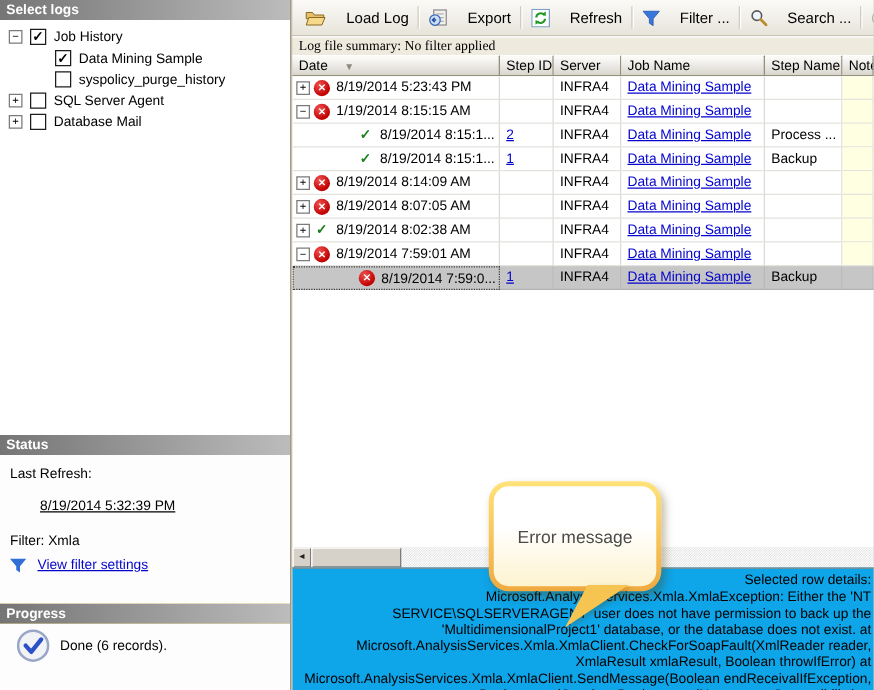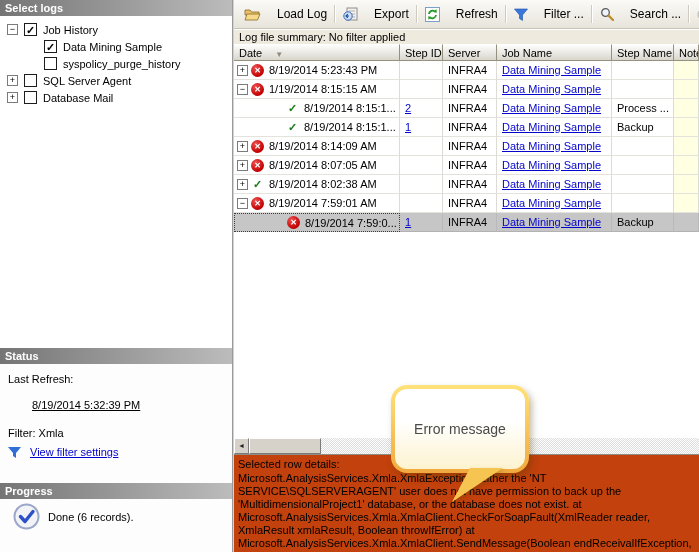--- a/index.html
+++ b/index.html
@@ -22,21 +22,21 @@
   .abs { position:absolute; }
   a.link { color:#0404cc; text-decoration:underline; cursor:pointer; }
   #done-icon { position:absolute; left:13px; top:503px; }
 
   
   #toolbar { position:absolute; left:234px; top:0; width:465px; height:29px; background:linear-gradient(#fbfaf7,#e7e4da); border-bottom:1px solid #c6c2b6; display:flex; align-items:center; padding-left:5px; }
   .tbtn { display:flex; align-items:center; gap:16px; font-size:12px; padding:3px 5px; cursor:pointer; white-space:nowrap; }
   .tbtn.disabled { color:#9f9c94; cursor:default; }
   .tsep { width:0; height:18px; border-left:1px solid #cfcbc0; border-right:1px solid #ffffff; margin:0 2px; }
 
-  #summary-bar { position:absolute; left:234px; top:29px; width:465px; height:15px; background:#eeeade; border-top:1px solid #fff; padding:1px 0 16px 5px; font-size:11px; }
+  #summary-bar { position:absolute; left:234px; top:29px; width:465px; height:15px; background:#eeeade; border-top:1px solid #fff; padding:1px 0 16px 5px; font-size:11px;font-family:Liberation Serif, serif; }
 
   
   #grid-header { position:absolute; left:234px; top:44px; width:465px; height:17px; display:flex; }
   .h-cell { height:17px; background:linear-gradient(#fdfdfc,#d9d6cd); border-right:1px solid #94917f; border-bottom:1px solid #94917f; border-top:1px solid #fff; padding:2px 0 0 5px; overflow:hidden; white-space:nowrap; }
   .c-date { width:166px; } .c-step { width:43px; } .c-server { width:54px; } .c-job { width:115px; } .c-stepname { width:62px; } .c-notes { width:25px; flex:1; }
   .sort-arrow { color:#8d8a7e; font-size:8px; margin-left:10px; }
 
   #rows-area { position:absolute; left:234px; top:61px; width:465px; height:377px; background:#fff; overflow:hidden; }
   .grid-row { display:flex; height:19px; background:#fff; }
   .g-cell { height:19px; line-height:18px; padding:0 0 0 5px; border-right:1px solid #dddbd6; border-bottom:1px solid #e4e2dd; overflow:hidden; white-space:nowrap; }
@@ -49,21 +49,21 @@
   .grid-row.selected { background:#c6c6c6; }
   .grid-row.selected .g-cell { background:#c6c6c6; border-bottom-color:#b2b2b2; border-right-color:#b9b9b9; }
   .grid-row.selected .date-cell { border:1px dotted #3c3c3c; }
 
   
   #hscroll { position:absolute; left:234px; top:438px; width:465px; height:16px; display:flex; background-color:#ffffff; background-image:linear-gradient(45deg,#dcdcdc 25%,transparent 25%,transparent 75%,#dcdcdc 75%),linear-gradient(45deg,#dcdcdc 25%,transparent 25%,transparent 75%,#dcdcdc 75%); background-size:2px 2px; background-position:0 0,1px 1px; }
   .sb-btn { width:15px; height:16px; background:#d6d2ca; border:1px solid; border-color:#fff #7b7b7b #7b7b7b #fff; font-size:7px; line-height:14px; text-align:center; color:#222; }
   .sb-thumb { width:72px; height:16px; background:#d6d2ca; border:1px solid; border-color:#fff #7b7b7b #7b7b7b #fff; }
 
   
-  #details { position:absolute; left:234px; top:454px; width:465px; height:98px; background:#c2410c; border-top:1px solid #8f8c83; padding:3px 2px 0 4px; line-height:13px; overflow:hidden; }
+  #details { position:absolute; left:234px; top:454px; width:465px; height:98px; background:#0ea5e9; border-top:1px solid #8f8c83; padding:3px 2px 0 4px; line-height:13px; overflow:hidden;text-align:right; }
   #details-text { margin-top:1px; }
 
   
   #callout { position:absolute; left:391px; top:385px; width:138px; height:88px; z-index:20; border-radius:16px; background:linear-gradient(180deg,#ffe27a,#f0a93e); box-shadow:3px 4px 7px rgba(80,60,0,.35); }
   #callout-inner { position:absolute; left:4px; top:4px; right:4px; bottom:4px; border-radius:12px; background:linear-gradient(180deg,#ffffff 40%,#fdf3cf); display:flex; align-items:center; justify-content:center; color:#4a4a4a; font-size:14px; }
   #callout-tail { position:absolute; left:440px; top:468px; z-index:21; filter:drop-shadow(2px 2px 2px rgba(80,60,0,.25)); }
 </style>
 </head>
 <body>
 

